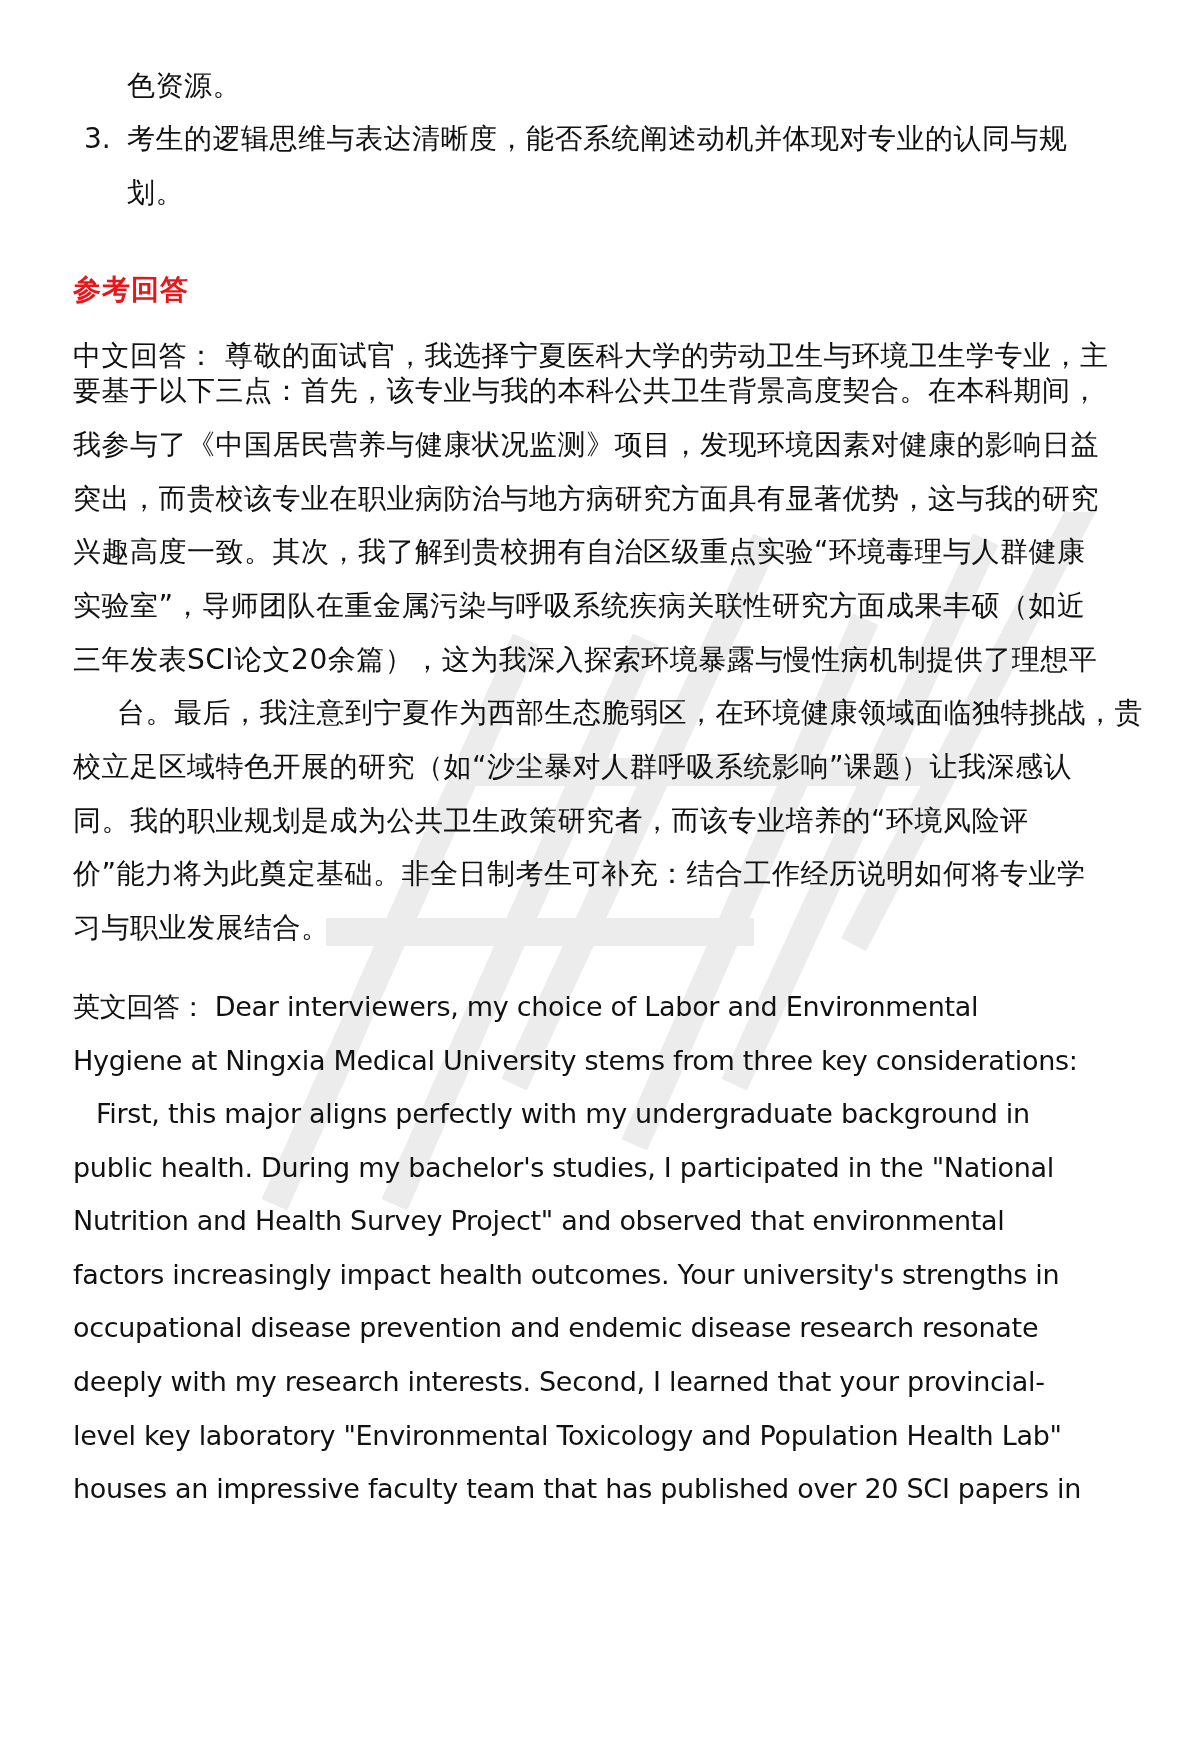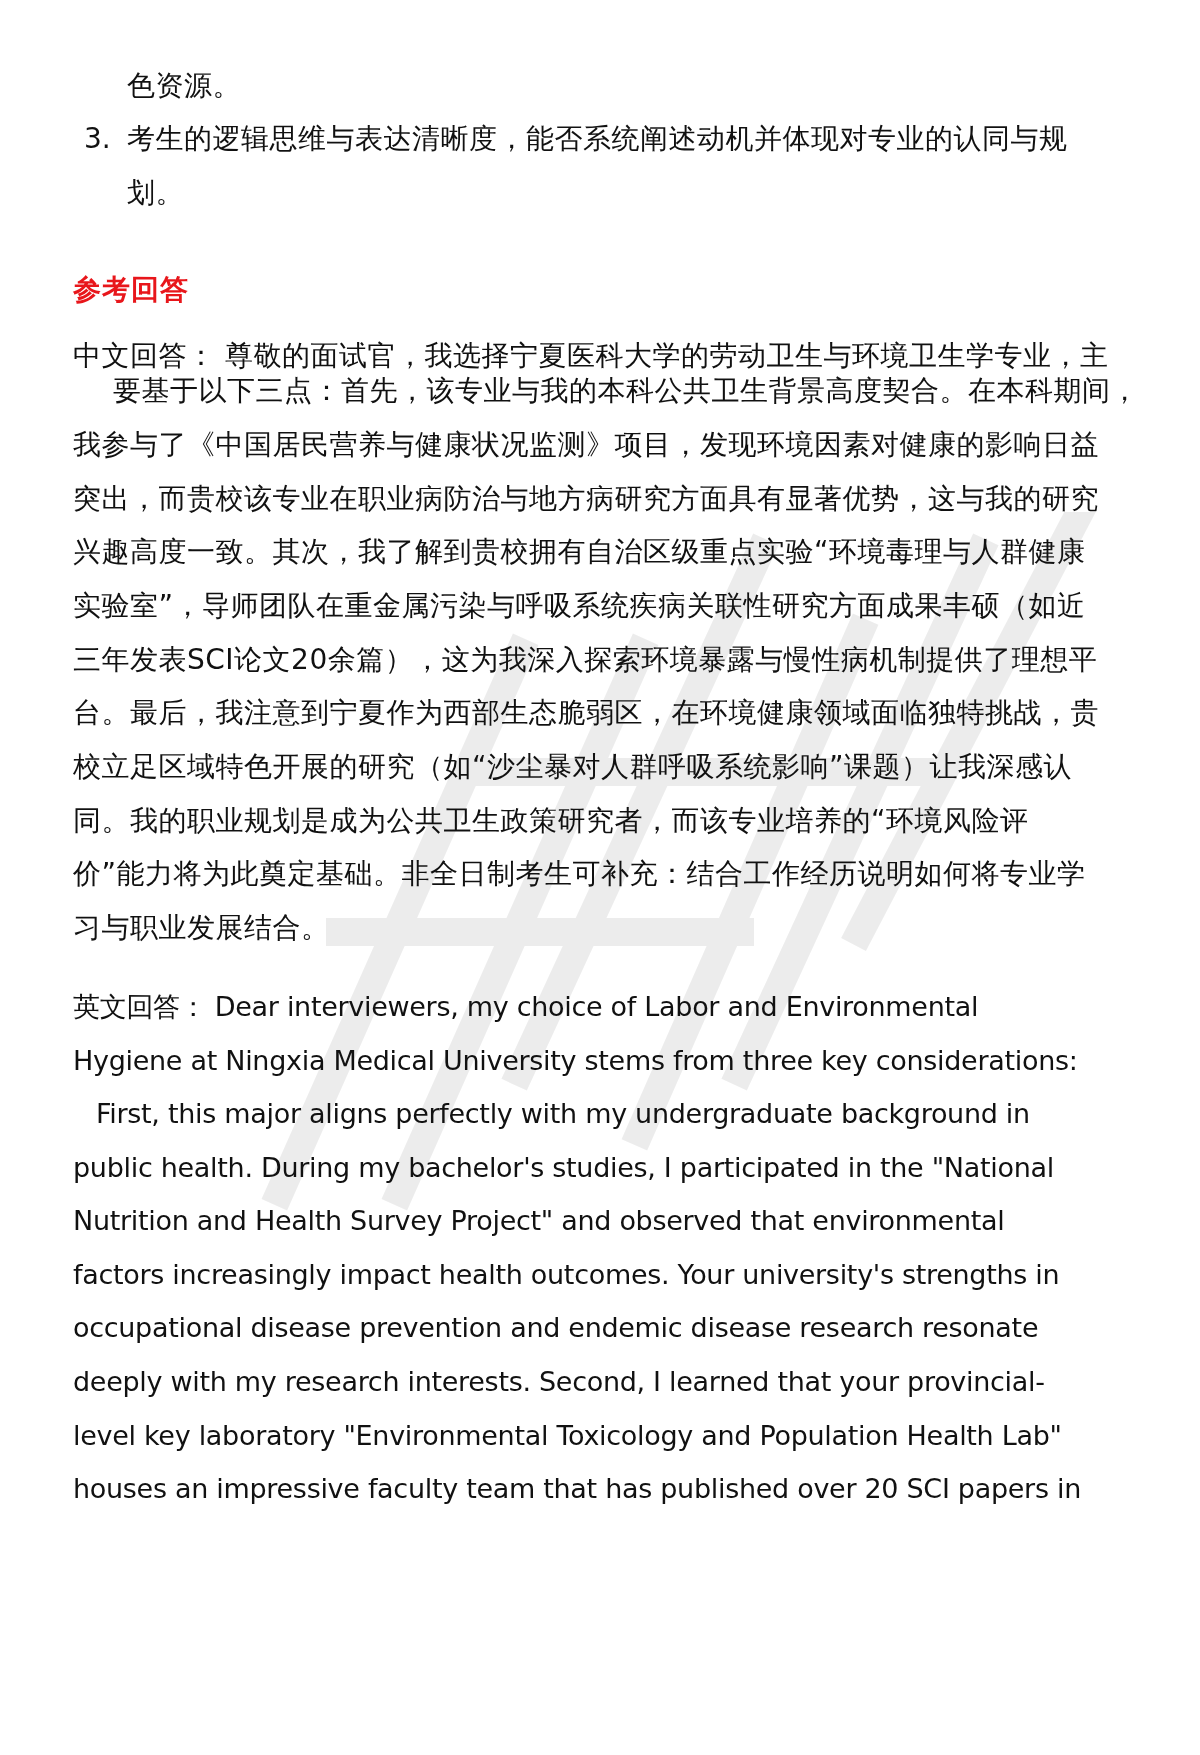--- a/index.html
+++ b/index.html
@@ -89,27 +89,27 @@
   <div class="line zh indent" style="top:54px;">色资源。</div>
 
   <div class="list-num" style="top:107px;">3.</div>
   <div class="line zh indent" style="top:107px;">考生的逻辑思维与表达清晰度，能否系统阐述动机并体现对专业的认同与规</div>
   <div class="line zh indent" style="top:161px;">划。</div>
 
   <div class="heading">参考回答</div>
 
   <div>
     <div class="line zh body-left" style="top:305px;margin-top:19px;">中文回答： 尊敬的面试官，我选择宁夏医科大学的劳动卫生与环境卫生学专业，主</div>
-    <div class="line zh body-left" style="top:359px;margin-left:40px;">要基于以下三点：首先，该专业与我的本科公共卫生背景高度契合。在本科期间，</div>
+    <div class="line zh body-left" style="top:359px;">要基于以下三点：首先，该专业与我的本科公共卫生背景高度契合。在本科期间，</div>
     <div class="line zh body-left" style="top:413px;">我参与了《中国居民营养与健康状况监测》项目，发现环境因素对健康的影响日益</div>
     <div class="line zh body-left" style="top:467px;">突出，而贵校该专业在职业病防治与地方病研究方面具有显著优势，这与我的研究</div>
     <div class="line zh body-left" style="top:520px;">兴趣高度一致。其次，我了解到贵校拥有自治区级重点实验“环境毒理与人群健康</div>
     <div class="line zh body-left" style="top:574px;">实验室”，导师团队在重金属污染与呼吸系统疾病关联性研究方面成果丰硕（如近</div>
     <div class="line zh body-left" style="top:628px;">三年发表SCI论文20余篇），这为我深入探索环境暴露与慢性病机制提供了理想平</div>
-    <div class="line zh body-left" style="top:681px;">台。最后，我注意到宁夏作为西部生态脆弱区，在环境健康领域面临独特挑战，贵</div>
+    <div class="line zh body-left" style="top:681px;margin-left:44px;">台。最后，我注意到宁夏作为西部生态脆弱区，在环境健康领域面临独特挑战，贵</div>
     <div class="line zh body-left" style="top:735px;">校立足区域特色开展的研究（如“沙尘暴对人群呼吸系统影响”课题）让我深感认</div>
     <div class="line zh body-left" style="top:789px;">同。我的职业规划是成为公共卫生政策研究者，而该专业培养的“环境风险评</div>
     <div class="line zh body-left" style="top:842px;">价”能力将为此奠定基础。非全日制考生可补充：结合工作经历说明如何将专业学</div>
     <div class="line zh body-left" style="top:896px;">习与职业发展结合。</div>
   </div>
 
   <div>
     <div class="line en body-left" style="top:975px;">英文回答： Dear interviewers, my choice of Labor and Environmental</div>
     <div class="line en body-left" style="top:1029px;text-align:right;">Hygiene at Ningxia Medical University stems from three key considerations:</div>
     <div class="line en body-left" style="top:1082px;margin-left:23px;">First, this major aligns perfectly with my undergraduate background in</div>

